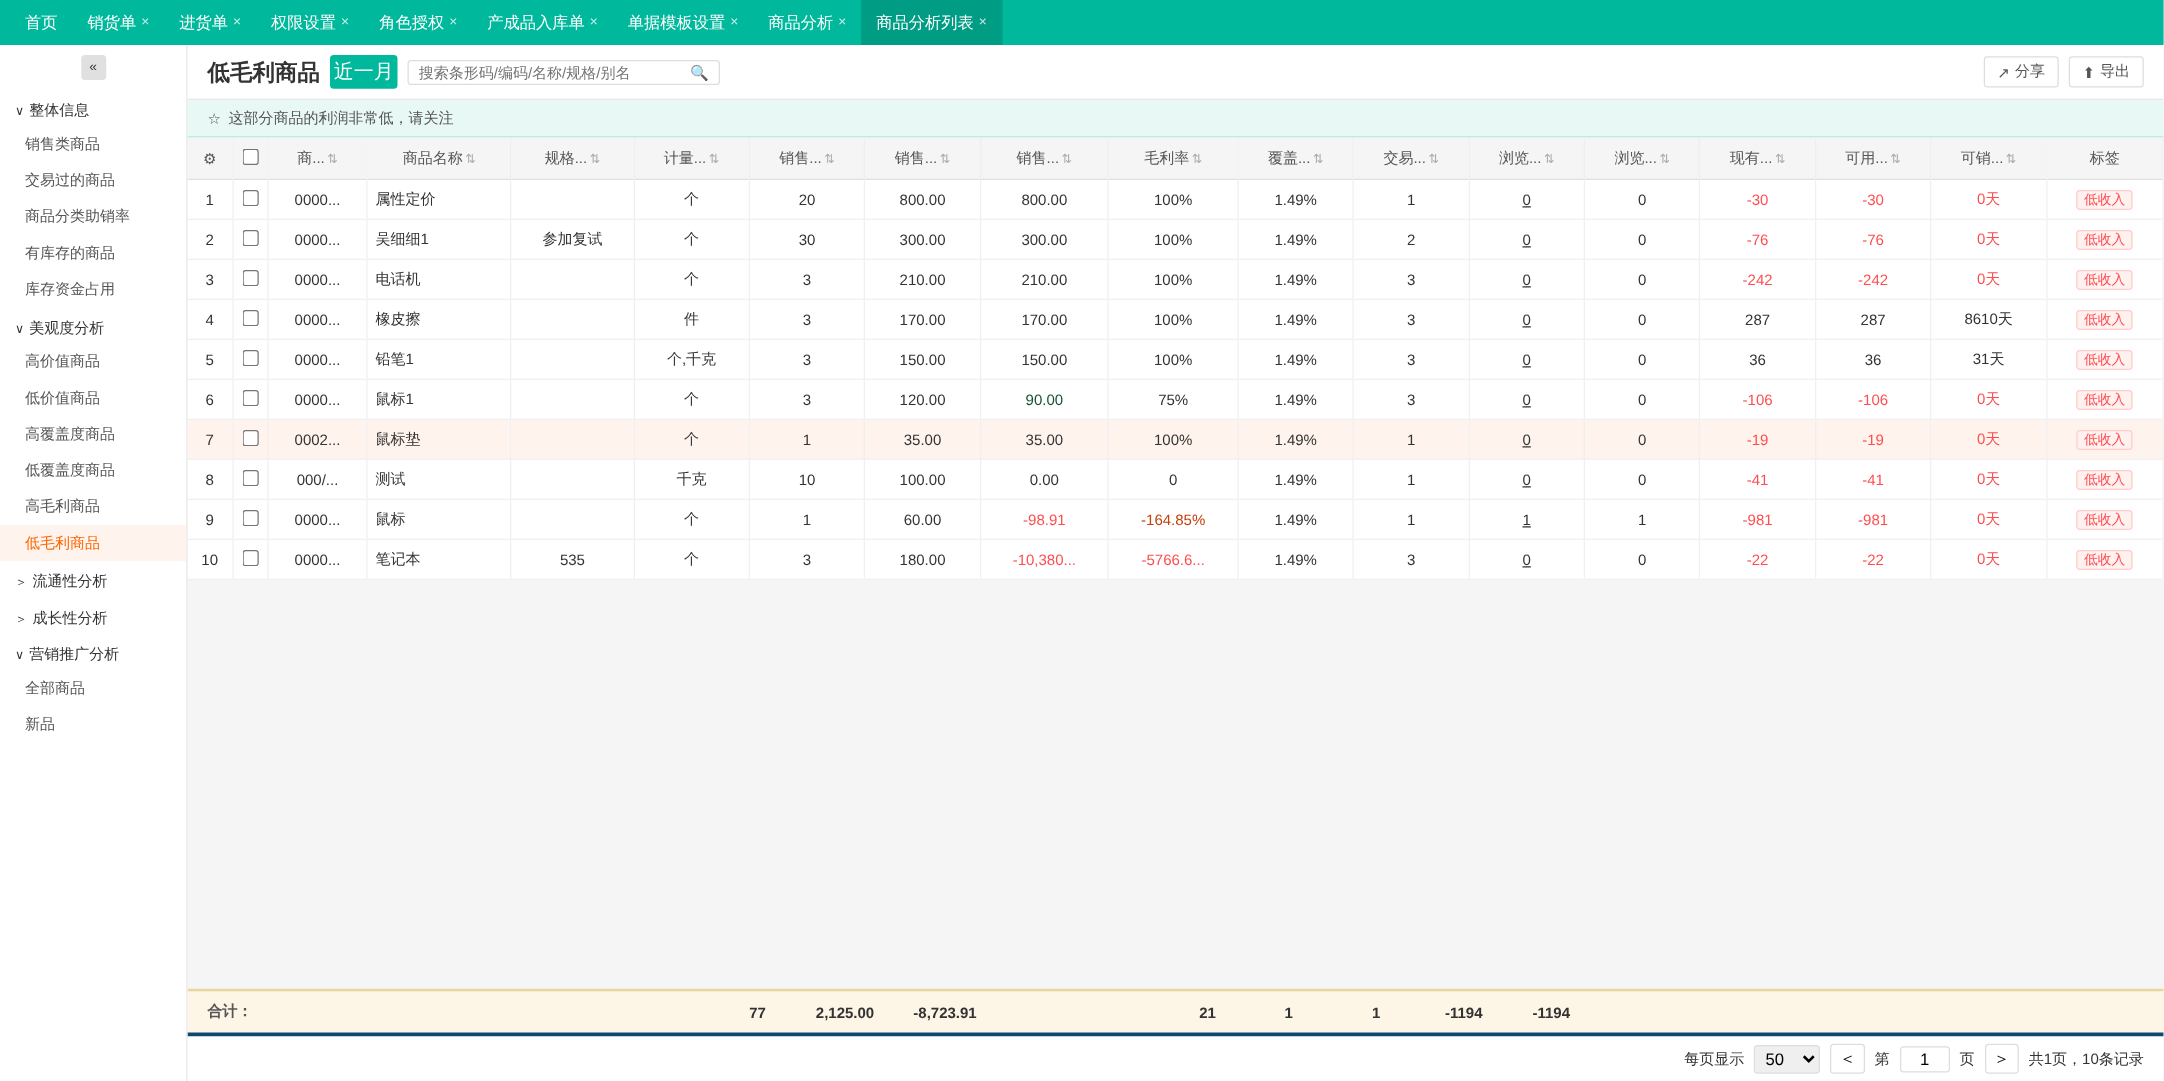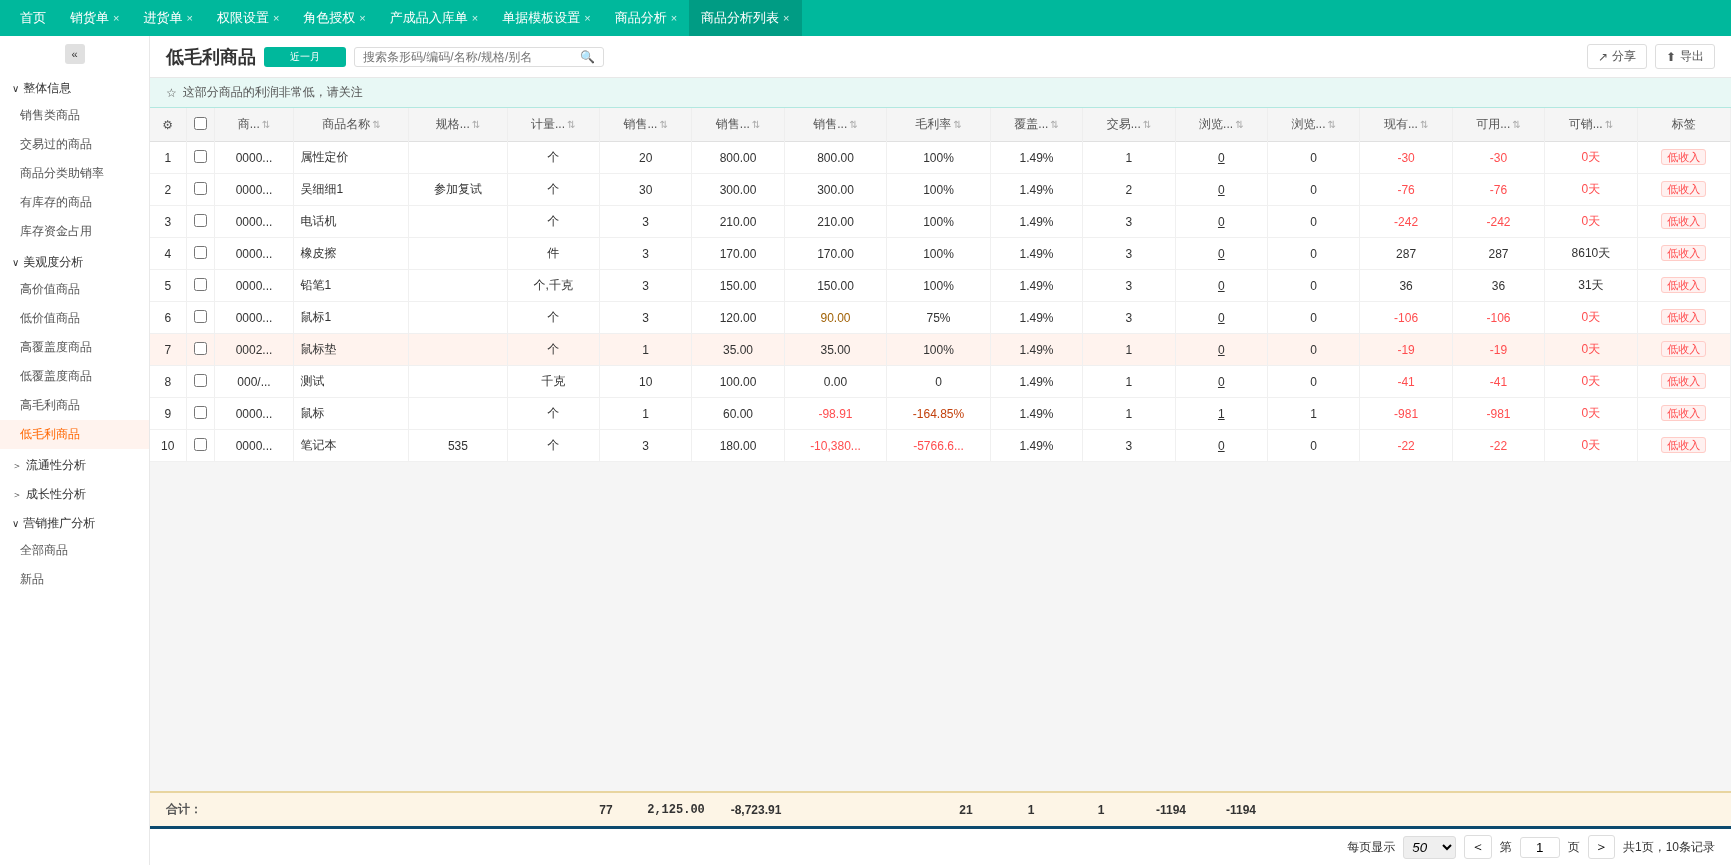--- a/index.html
+++ b/index.html
@@ -74,22 +74,22 @@
     .page-title {
       font-size: 18px;
       font-weight: bold;
       color: #333;
     }
     .time-filter-btn {
       background: #00b89c;
       color: #fff;
       border: none;
       border-radius: 3px;
-      padding: 3px 26px;
-      font-size: 10px;
+      padding: 3px 3px;
+      font-size: 16px;
       cursor: pointer;
     }
     .search-box {
       display: flex;
       align-items: center;
       border: 1px solid #ddd;
       border-radius: 3px;
       padding: 2px 8px;
       background: #fff;
       flex: 1;
@@ -196,21 +196,20 @@
       display: flex;
       align-items: center;
       justify-content: flex-end;
       gap: 8px;
       font-size: 12px;
     }
     .pagination-bar select {
       border: 1px solid #ddd;
       padding: 2px 4px;
       border-radius: 3px;
-      font-style: italic;
     }
     .page-btn {
       border: 1px solid #ddd;
       background: #fff;
       padding: 2px 6px;
       cursor: pointer;
       border-radius: 3px;
     }
     .page-input {
       width: 40px;
@@ -474,21 +473,21 @@
     </tr>
             <tr>
       <td>6</td>
       <td class="checkbox-cell"><input type="checkbox" style=""></td>
       <td>0000...</td>
       <td class="td-left">鼠标1</td>
       <td></td>
       <td>个</td>
       <td>3</td>
       <td>120.00</td>
-      <td style="color:#a16207">90.00</td>
+      <td style="color:#14532d">90.00</td>
       <td style="color:#333">75%</td>
       <td>1.49%</td>
       <td>3</td>
       <td class="underline">0</td>
       <td>0</td>
       <td style="color:#ff4d4f">-106</td>
       <td style="color:#ff4d4f">-106</td>
       <td style="color:#ff4d4f">0天</td>
       <td><span class="tag-red">低收入</span></td>
     </tr>
@@ -579,21 +578,21 @@
     <div class="table-footer">
       <span class="footer-label">合计：</span>
       <div class="footer-cells" style="display:flex; gap:0; flex:1; align-items:center;">
         <span style="min-width:36px;"></span>
         <span style="min-width:28px;"></span>
         <span style="min-width:70px;"></span>
         <span style="min-width:100px;"></span>
         <span style="min-width:60px;"></span>
         <span style="min-width:60px;"></span>
         <span style="min-width:60px; text-align:center;">77</span>
-        <span style="min-width:80px; text-align:center;font-family:Liberation Mono, monospace;">2,125.00</span>
+        <span style="min-width:80px; text-align:center;">2,125.00</span>
         <span style="min-width:80px; text-align:center;">-8,723.91</span>
         <span style="min-width:70px;"></span>
         <span style="min-width:70px;"></span>
         <span style="min-width:60px; text-align:center;">21</span>
         <span style="min-width:70px; text-align:center;">1</span>
         <span style="min-width:70px; text-align:center;">1</span>
         <span style="min-width:70px; text-align:center;">-1194</span>
         <span style="min-width:70px; text-align:center;">-1194</span>
       </div>
     </div>

